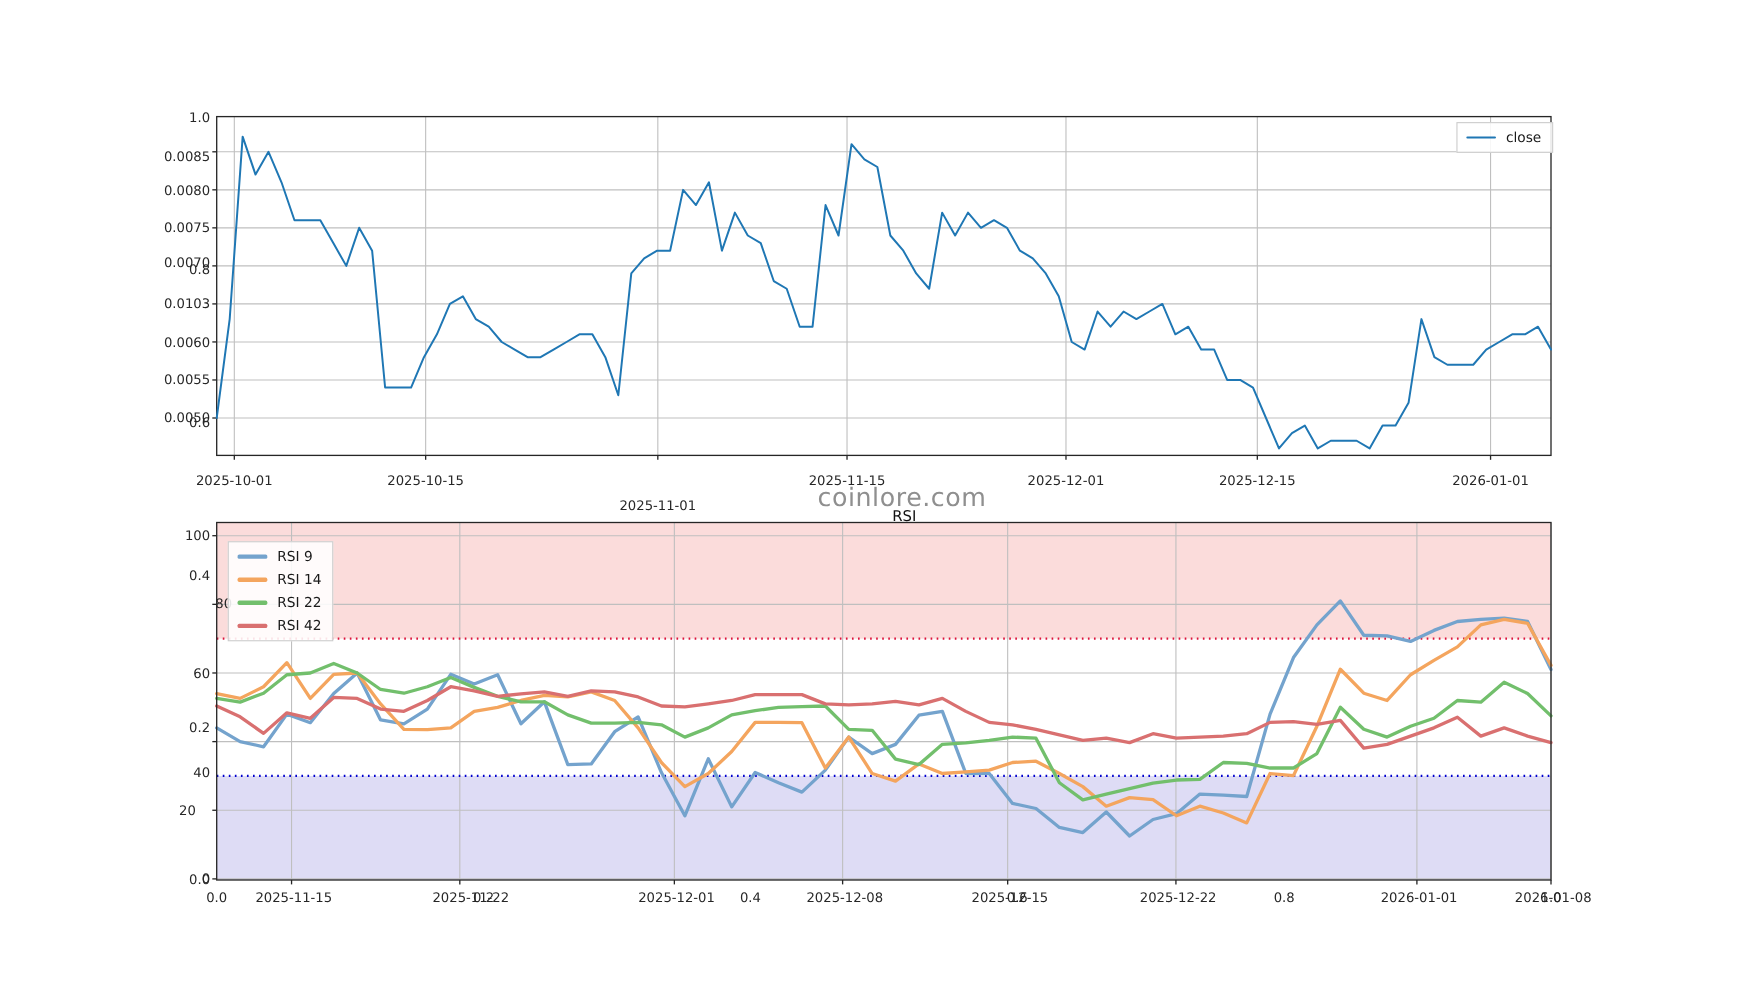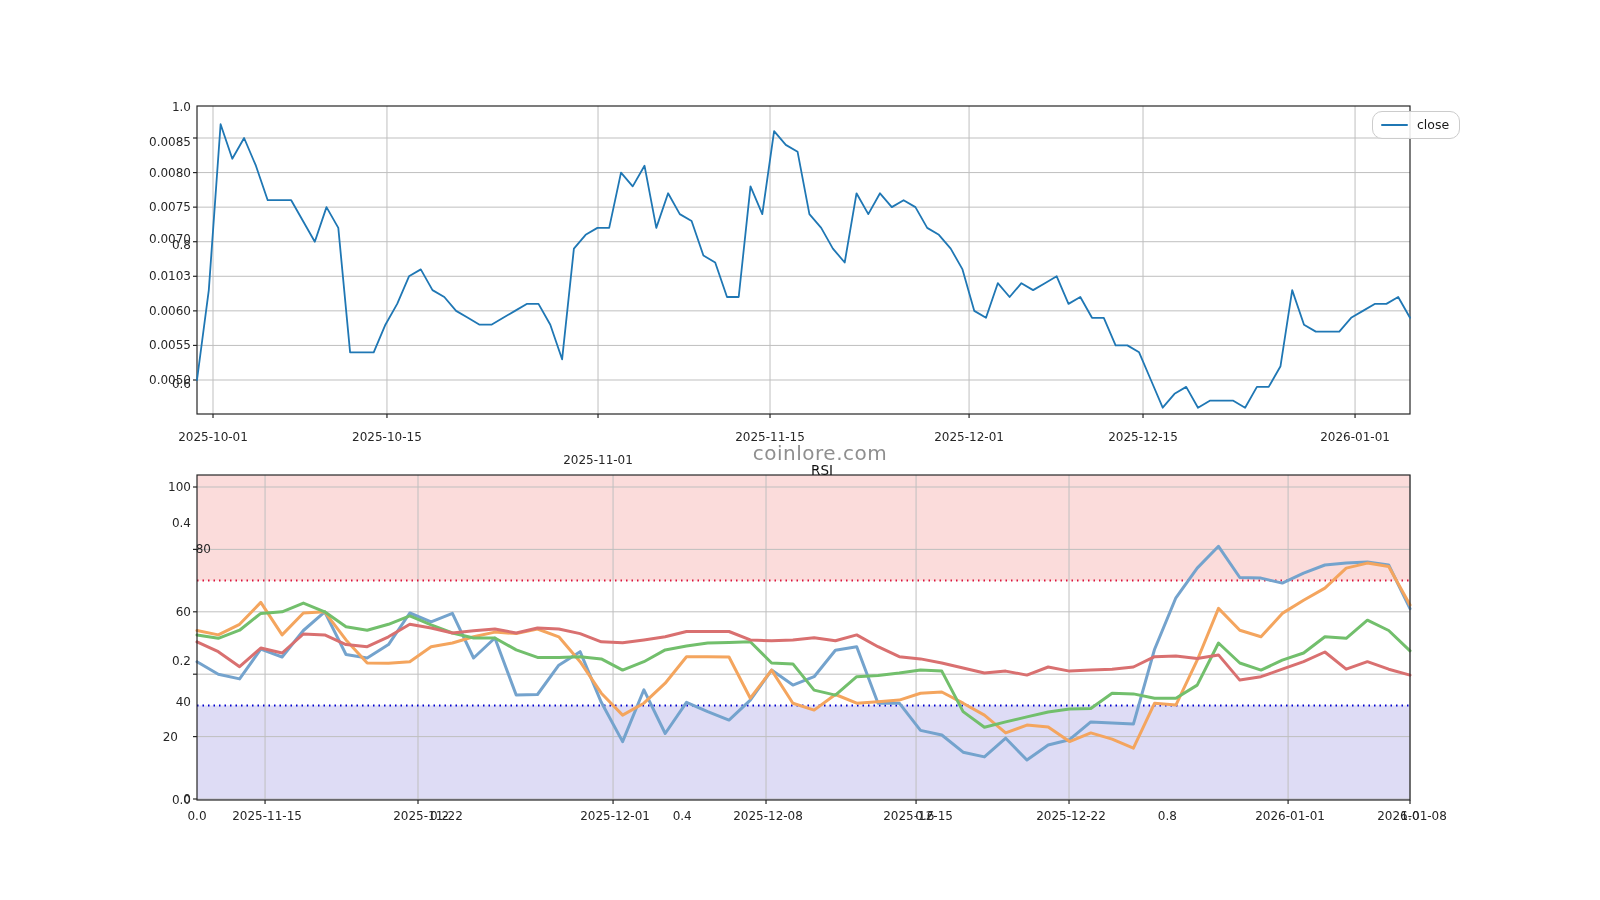--- a/index.html
+++ b/index.html
@@ -3,25 +3,25 @@
 <meta charset="utf-8">
 <style>
   html,body{margin:0;padding:0;background:#fff;}
   .fig{position:relative;width:1600px;height:900px;background:#ffffff;overflow:hidden;
        font-family:"DejaVu Sans","Liberation Sans",sans-serif;}
   svg{position:absolute;left:0;top:0;}
   .tick{position:absolute;font-size:12px;color:#262626;white-space:nowrap;line-height:1;}
   .tick.r{transform:translate(-100%,-50%);}
   .tick.c{transform:translate(-50%,-50%);}
   .tick.hid{color:#262626;text-align:right;}
-  .watermark{position:absolute;transform:translate(-50%,-50%);font-size:20px;color:#8f8f8f;
+  .watermark{position:absolute;transform:translate(-50%,-50%);font-size:23px;color:#8f8f8f;
              letter-spacing:0.5px;}
   .rsi-title{position:absolute;transform:translate(-50%,-50%);font-size:13.5px;color:#111;}
   .legend{position:absolute;background:rgba(255,255,255,0.88);border:1px solid #cccccc;
-          border-radius:10px;padding:5px 10px 5px 8px;display:flex;flex-direction:column;gap:5px;margin-left:48px;}
+          border-radius:0;padding:5px 10px 5px 8px;display:flex;flex-direction:column;gap:5px;}
   .lg-row{display:flex;align-items:center;gap:9px;height:16px;}
   .lg-line{width:27px;height:3px;border-radius:1.5px;flex:0 0 auto;}
   .lg-label{font-size:12.5px;color:#1a1a1a;line-height:1;}
 </style>
 </head>
 <body>
 
 <div class="fig">
   <svg id="chart-svg" width="1600" height="900">
       <line x1="213.0116" y1="106" x2="213.0116" y2="414" stroke="#bfbfbf" stroke-width="1"></line>
@@ -142,13 +142,31 @@
 
   <div class="rsi-title" style="left:822px;top:470px;">RSI</div>
 
   <div class="legend" style="left:1324px;top:111px;">
     <div class="lg-row">
       <span class="lg-line" id="close-swatch" style="height: 2.5px; background: rgb(31, 119, 180);"></span>
       <span class="lg-label">close</span>
     </div>
   </div>
 
+  <div class="legend" id="rsi-legend" style="left:207px;top:492px;">
+      <div class="lg-row">
+        <span class="lg-line" style="background: rgb(116, 163, 205); height: 3.5px;"></span>
+        <span class="lg-label">RSI 9</span>
+      </div>
+      <div class="lg-row">
+        <span class="lg-line" style="background: rgb(244, 165, 94); height: 3.5px;"></span>
+        <span class="lg-label">RSI 14</span>
+      </div>
+      <div class="lg-row">
+        <span class="lg-line" style="background: rgb(114, 191, 108); height: 3.5px;"></span>
+        <span class="lg-label">RSI 22</span>
+      </div>
+      <div class="lg-row">
+        <span class="lg-line" style="background: rgb(217, 112, 112); height: 3.5px;"></span>
+        <span class="lg-label">RSI 42</span>
+      </div>
+    </div>
 </div>
 
 </body></html>

